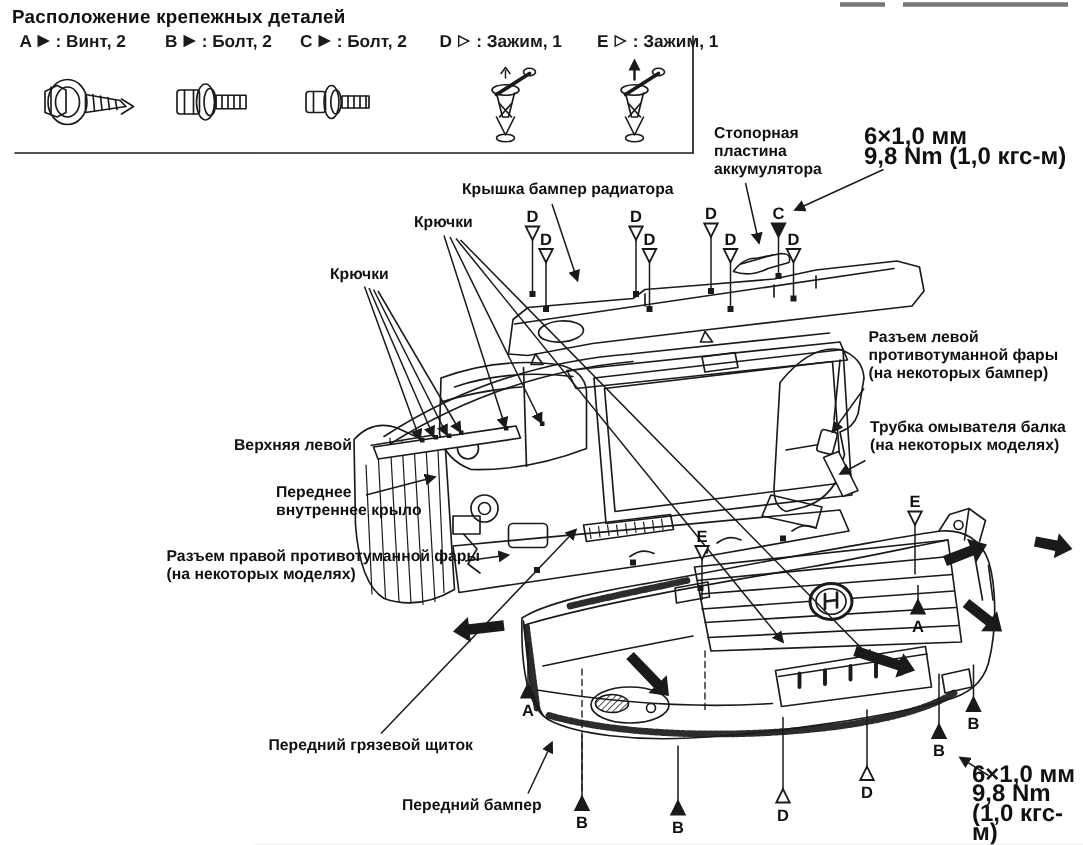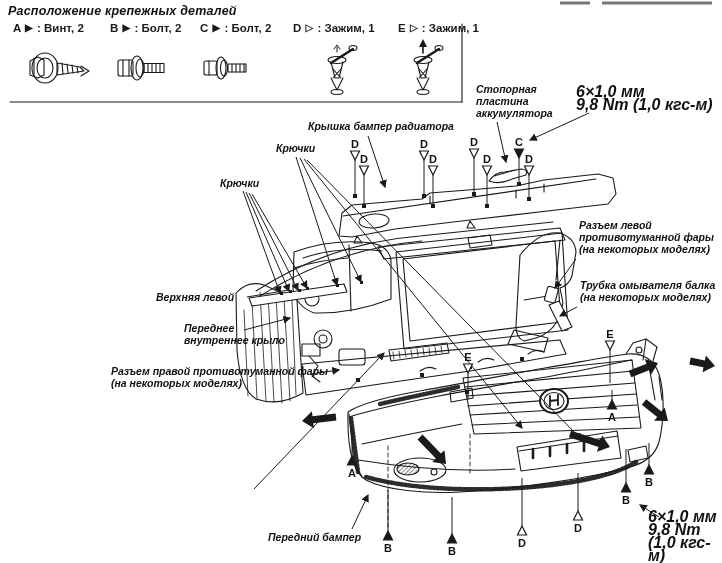--- a/index.html
+++ b/index.html
@@ -1,19 +1,19 @@
 <!DOCTYPE html>
 <html><head>
 <meta charset="utf-8">
 <style>
   html,body{margin:0;padding:0;background:#e8e8e4;}
   #stage{position:relative;width:722px;height:563px;background:#ffffff;overflow:hidden;
          font-family:"Liberation Sans",sans-serif;color:#1a1a1a;}
   #art{position:absolute;left:0;top:0;}
-  .txt{position:absolute;white-space:pre-line;font-weight:700;font-size:10.5px;line-height:12px;color:#111;font-style:italic;}
+  .txt{position:absolute;white-space:pre-line;font-weight:700;font-size:10.5px;line-height:12px;color:#111;}
   .title{font-size:12.5px;line-height:14px;letter-spacing:.2px;}
   .leg{position:absolute;top:22px;font-size:11.5px;font-weight:700;white-space:nowrap;}
   .leg .lt{font-size:10px;position:relative;top:-1px;padding:0 1px;}
   .torque{font-size:16px;line-height:13px;}
   .mk{font:700 11px "Liberation Sans",sans-serif;fill:#111;}
   svg .ln{stroke:#1a1a1a;stroke-width:1.1;fill:none;stroke-linecap:round;stroke-linejoin:round;}
   svg .ld{stroke:#1a1a1a;stroke-width:1;fill:none;}
   svg .fl{fill:#1a1a1a;stroke:none;}
   svg .dash{stroke:#1a1a1a;stroke-width:.9;fill:none;stroke-dasharray:4 3;}
   svg .band{stroke:#1a1a1a;fill:none;stroke-dasharray:1.6 2;stroke-width:4.5;opacity:.92;}
@@ -329,26 +329,27 @@
 <div class="txt" style="left:308px;top:120px">Крышка бампер радиатора</div>
 <div class="txt" style="left:276px;top:142px">Крючки</div>
 <div class="txt" style="left:220px;top:177px">Крючки</div>
 <div class="txt" style="left:476px;top:83px">Стопорная
 пластина
 аккумулятора</div>
 <div class="txt torque" style="left:576px;top:85px">6×1,0 мм
 9,8 Nm (1,0 кгс-м)</div>
 <div class="txt" style="left:579px;top:219px">Разъем левой
 противотуманной фары
-(на некоторых моделях)</div>
+(на некоторых бампер)</div>
 <div class="txt" style="left:580px;top:279px">Трубка омывателя балка
 (на некоторых моделях)</div>
 <div class="txt" style="left:156px;top:291px">Верхняя левой</div>
 <div class="txt" style="left:184px;top:322px">Переднее
 внутреннее крыло</div>
 <div class="txt" style="left:111px;top:365px">Разъем правой противотуманной фары
 (на некоторых моделях)</div>
+<div class="txt" style="left:179px;top:491px">Передний грязевой щиток</div>
 <div class="txt" style="left:268px;top:531px">Передний бампер</div>
 <div class="txt torque" style="left:648px;top:510px">6×1,0 мм
 9,8 Nm
 (1,0 кгс-м)</div>
 
 </div>
 
 </body></html>

